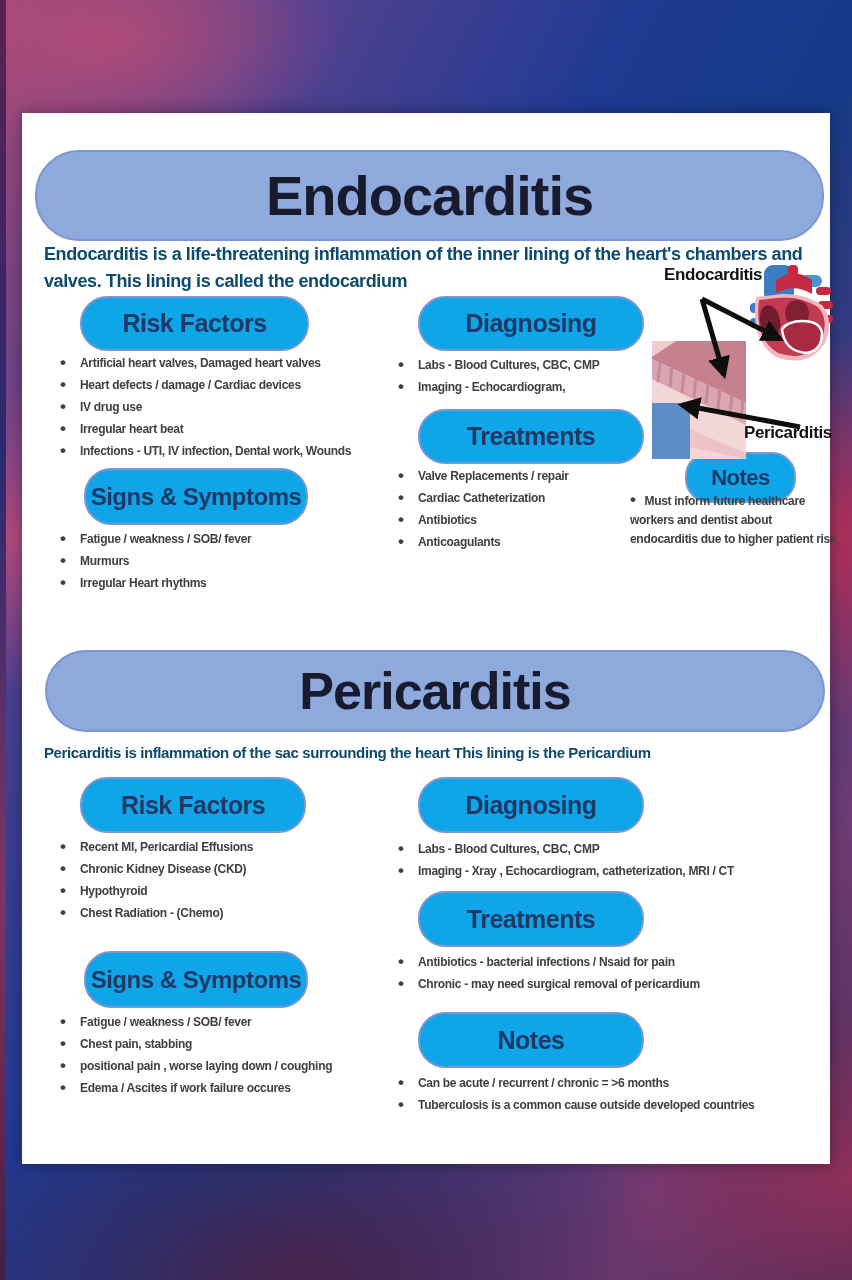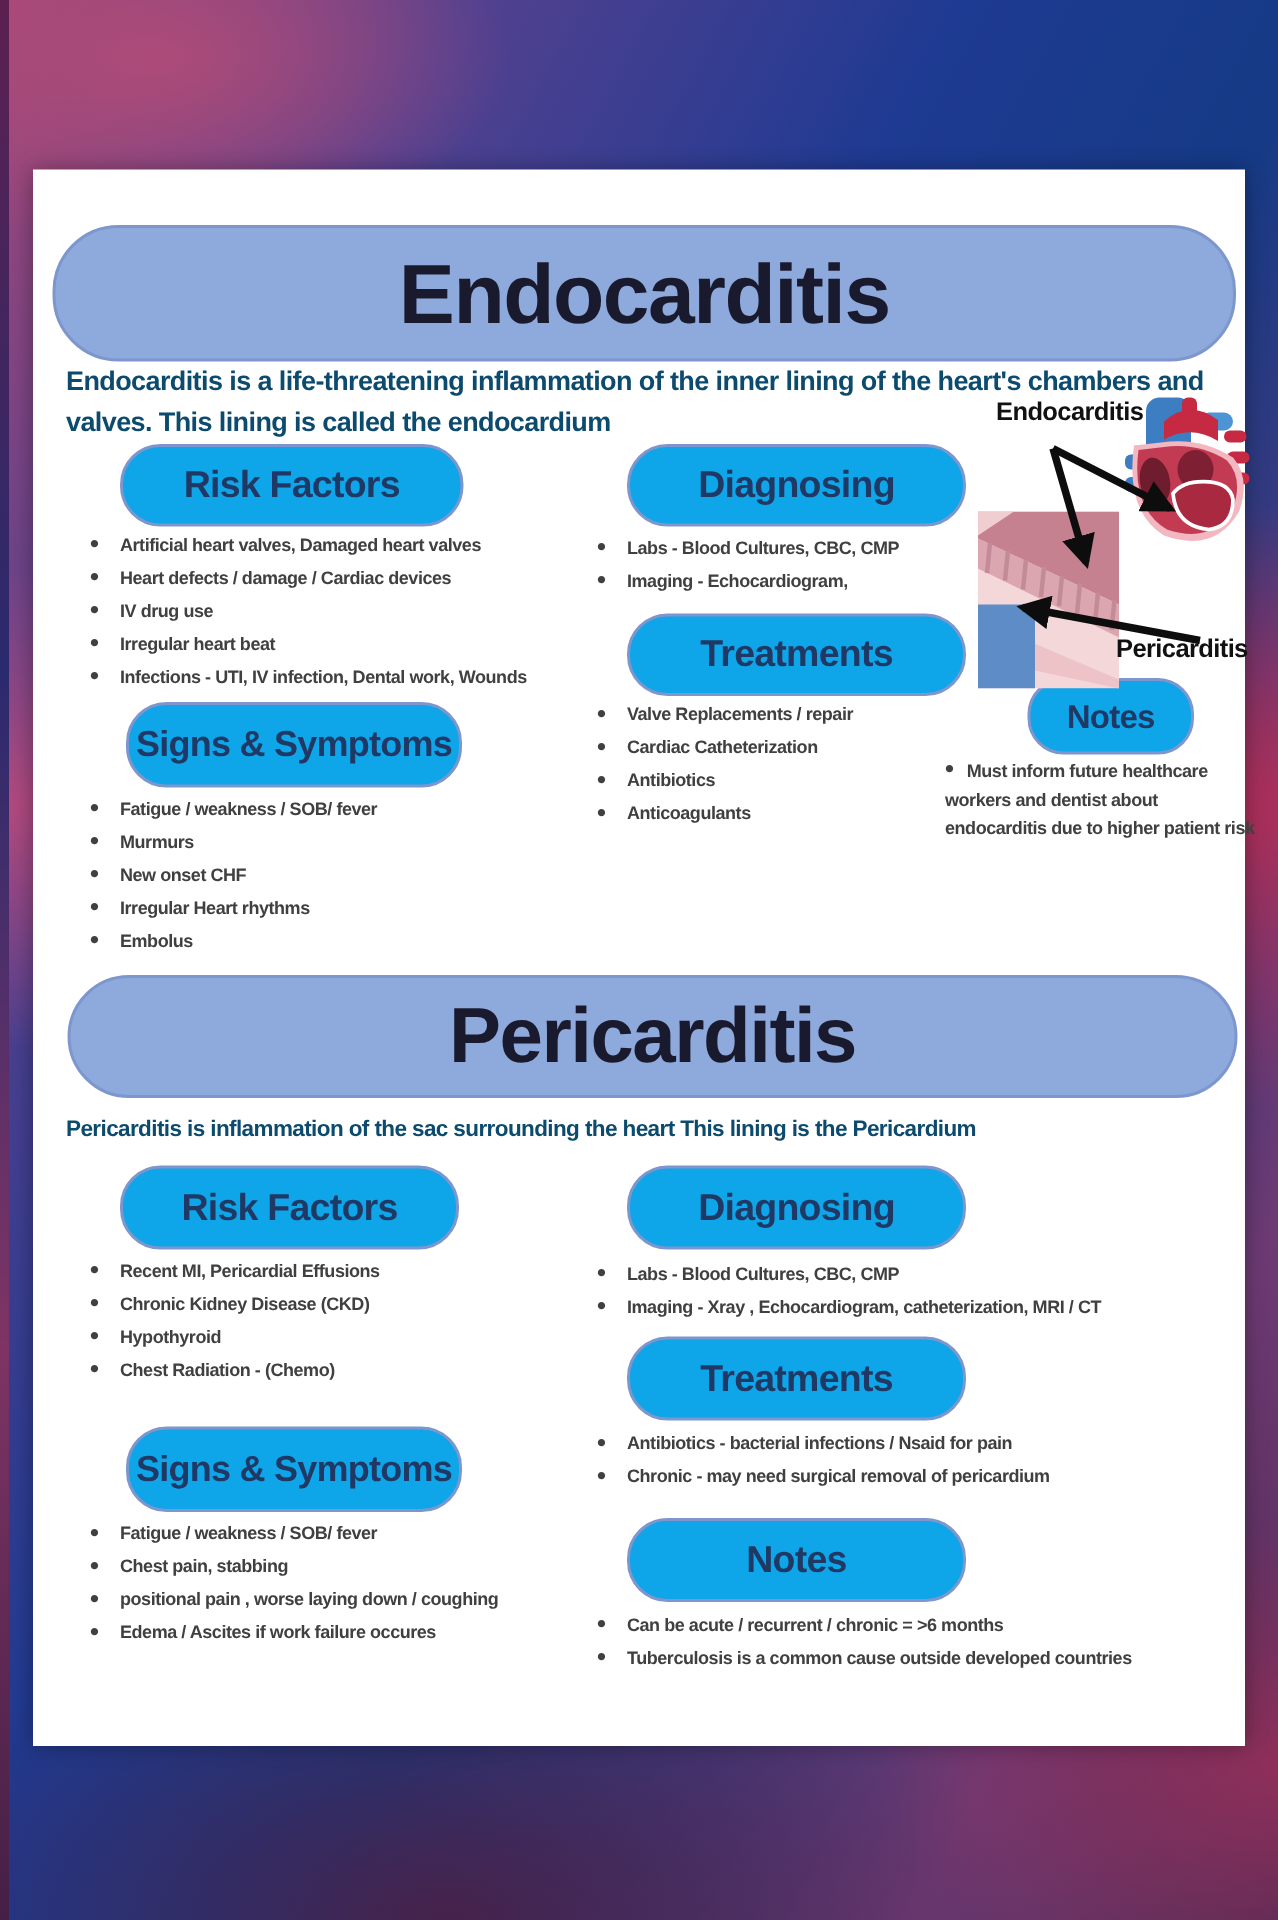--- a/index.html
+++ b/index.html
@@ -55,21 +55,21 @@
     color:#404040;font-weight:700;font-size:12px;letter-spacing:-0.3px;
   }
   ul.blist li{position:relative;padding-left:28px;line-height:17px;margin-bottom:5px;}
   ul.blist li::before{content:"\2022";position:absolute;left:8px;top:-1px;font-size:17px;}
   ul.inline-bullet li{padding-left:0;line-height:19px;}
   ul.inline-bullet li::before{content:"\2022\00a0\00a0";position:static;font-size:17px;}
   .endo-rf-list{left:30px;top:242px;width:335px;}
   .endo-diag-list{left:368px;top:244px;width:300px;}
   .endo-treat-list{left:368px;top:355px;width:300px;}
   .endo-ss-list{left:30px;top:418px;width:335px;}
-  .endo-notes-list{left:608px;top:390px;width:207px;}
+  .endo-notes-list{left:608px;top:377px;width:207px;}
   .peri-rf-list{left:30px;top:726px;width:340px;}
   .peri-diag-list{left:368px;top:728px;width:432px;}
   .peri-treat-list{left:368px;top:841px;width:432px;}
   .peri-ss-list{left:30px;top:901px;width:345px;}
   .peri-notes-list{left:368px;top:962px;width:436px;}
   .illustration{position:absolute;left:628px;top:150px;width:186px;height:205px;}
   .illustration svg{position:absolute;left:0;top:0;}
   .ill-label{
     position:absolute;color:#111111;font-weight:700;font-size:17px;letter-spacing:-0.4px;
     white-space:nowrap;
@@ -105,23 +105,21 @@
       <li>Valve Replacements / repair</li>
       <li>Cardiac Catheterization</li>
       <li>Antibiotics</li>
       <li>Anticoagulants</li>
     </ul>
 
   <div class="hpill endo-ss-pill">Signs &amp; Symptoms</div>
   <ul class="blist endo-ss-list">
       <li>Fatigue / weakness / SOB/  fever</li>
       <li>Murmurs</li>
-      <li>New onset CHF</li>
       <li>Irregular Heart rhythms</li>
-      <li>Embolus</li>
     </ul>
 
   <div class="hpill endo-notes-pill">Notes</div>
   <ul class="blist inline-bullet endo-notes-list">
       <li>Must inform future healthcare workers and dentist about endocarditis due to higher patient risk</li>
     </ul>
 
   <div class="illustration">
     <svg width="186" height="205" viewBox="0 0 186 205">
       <defs>

